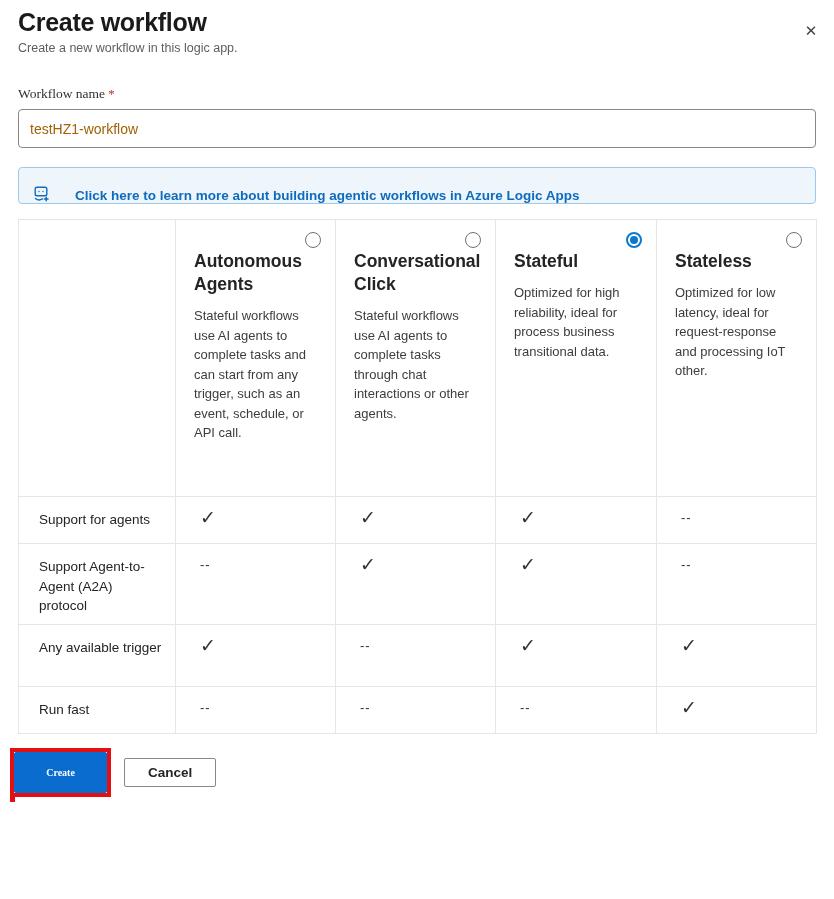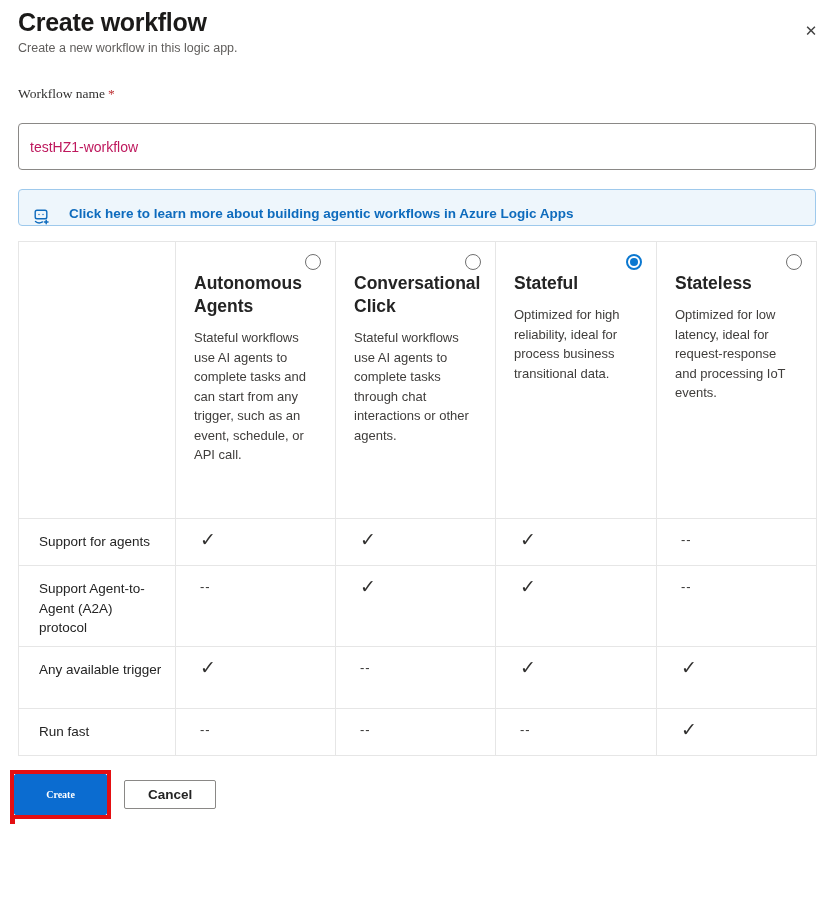--- a/index.html
+++ b/index.html
@@ -20,32 +20,32 @@
     width: 22px; height: 22px; line-height: 22px;
     background: none; border: none; cursor: pointer;
     font-size: 15px; color: #424242; text-align: center;
     font-family: "DejaVu Sans", sans-serif;
   }
 
   
   .field-label { margin-top: 31px; font-size: 13.5px; color: #323130; font-family: Liberation Serif, serif; }
   .required { color: #bc2f32; padding-left: 3px; }
   .name-input {
-    display: block; margin-top: 21px; width: 798px; height: 47px;
+    display: block; margin-top: 7px; width: 798px; height: 39px;
     border: 1px solid #8a8886; border-radius: 4px;
-    padding: 0 11px; font-size: 14px; color: #be185d;
+    padding: 0 11px; font-size: 14px; color: #a16207;
     font-family: "Liberation Sans", "DejaVu Sans", sans-serif;
     outline: none; background: #fff;
   }
 
   
   .banner {
     margin-top: 19px; width: 798px; height: 37px;
     background: #eef6fc; border: 1px solid #9ec9ec; border-radius: 4px;
-    display: flex; align-items: flex-start; gap: 18px; padding: 16px 12px;
+    display: flex; align-items: flex-end; gap: 24px; padding: 0 12px;
     cursor: pointer;
   }
   .banner-text { font-size: 13.5px; font-weight: 700; color: #0e6bbd; }
   .banner-icon { flex: 0 0 auto; display: inline-flex; }
 
   
   table.compare {
     margin-top: 15px; width: 798px; table-layout: fixed;
     border-collapse: collapse;
   }
@@ -141,21 +141,21 @@
             <div class="opt-desc">Stateful workflows use AI agents to complete tasks through chat interactions or other agents.</div>
           </th>
           <th class="opt-cell sel">
             <div class="radio-row"><span class="radio checked"></span></div>
             <div class="opt-title">Stateful</div>
             <div class="opt-desc">Optimized for high reliability, ideal for process business transitional data.</div>
           </th>
           <th class="opt-cell">
             <div class="radio-row"><span class="radio"></span></div>
             <div class="opt-title">Stateless</div>
-            <div class="opt-desc">Optimized for low latency, ideal for request-response and processing IoT events.</div>
+            <div class="opt-desc">Optimized for low latency, ideal for request-response and processing IoT other.</div>
           </th>
         </tr>
     </thead>
     <tbody id="feature-body">
         <tr style="height: 47px;">
           <td class="row-label">Support for agents</td>
           <td class="cell"><span class="glyph-check">✓</span></td>
           <td class="cell"><span class="glyph-check">✓</span></td>
           <td class="cell sel"><span class="glyph-check">✓</span></td>
           <td class="cell"><span class="glyph-dash">--</span></td>

